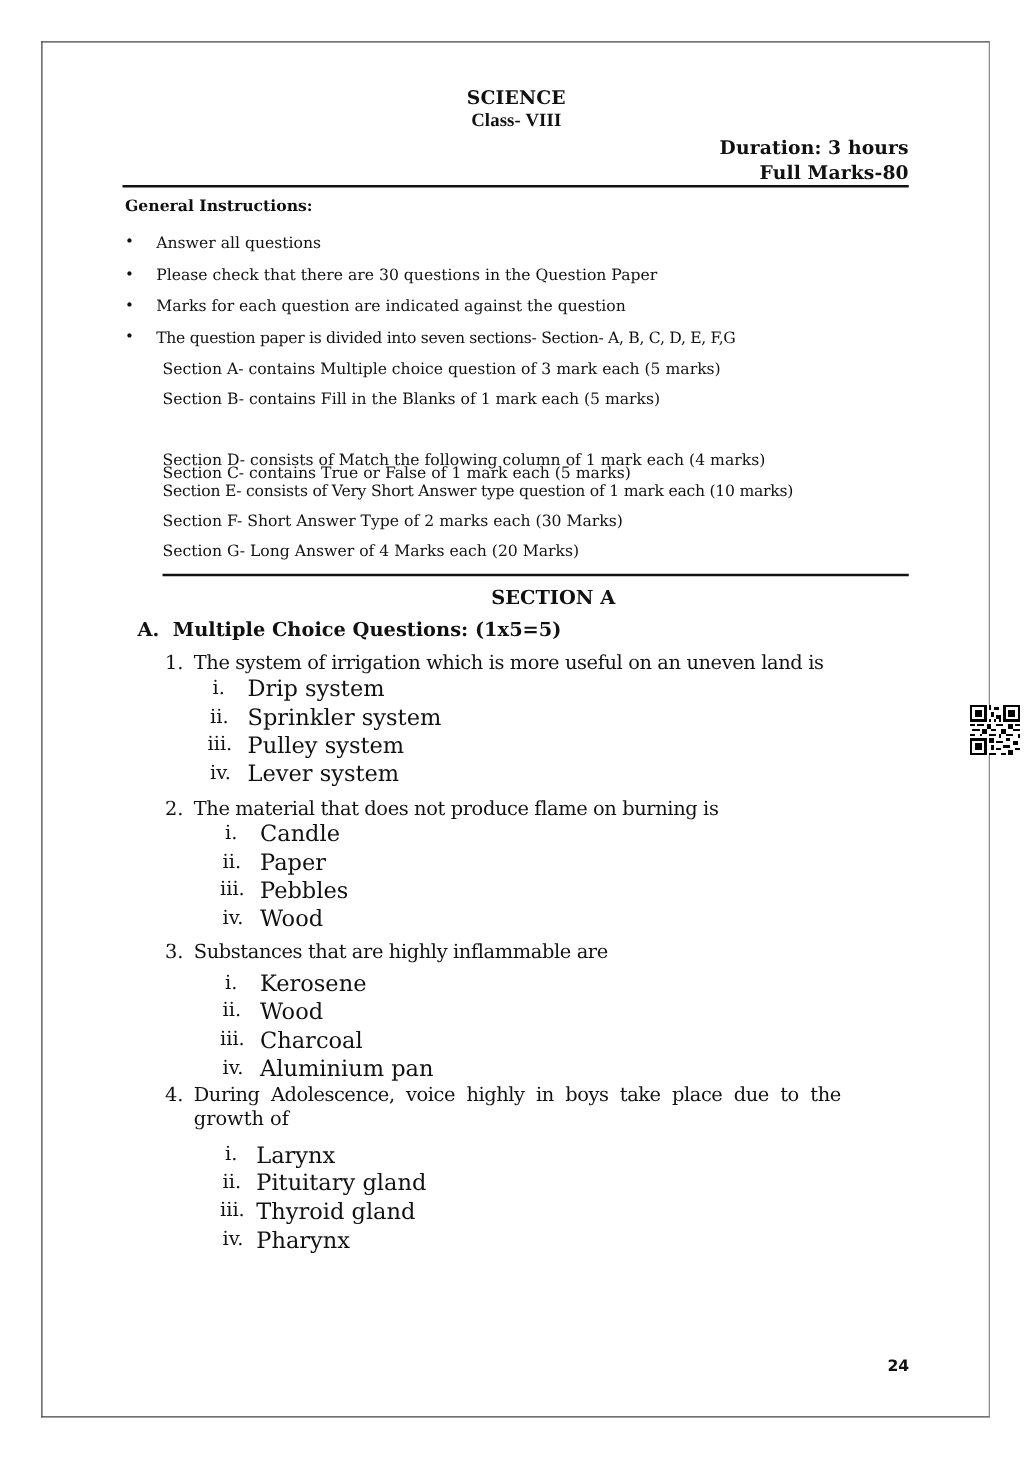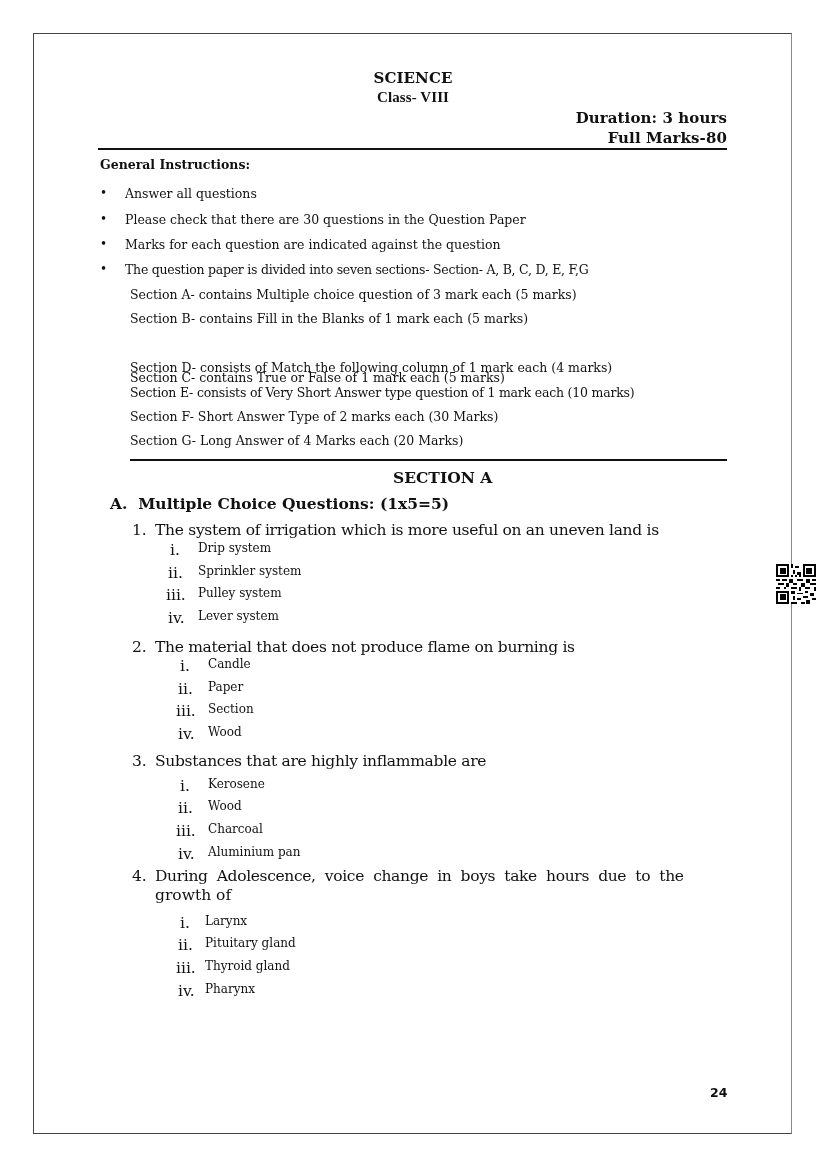--- a/index.html
+++ b/index.html
@@ -12,21 +12,21 @@
   .center { text-align:center; }
   .rule { position:absolute; background:#111; }
   .gi-title { font-weight:bold; font-size:12.5px; }
   .bullet-text { font-size:12.5px; }
   .bullet { position:absolute; font-size:12px; }
   .sec-line { font-size:12.5px; }
   .section-title { font-weight:bold; font-size:15.5px; text-underline-offset:3px; }
   .mcq-title { font-weight:bold; font-size:15.5px; }
   .q { font-size:15.5px; }
   .opt-num { font-size:15.5px; }
-  .opt { font-size:12px; }
+  .opt { font-size:18px; }
   .pagenum { font-family:"DejaVu Sans", sans-serif; font-size:12.5px; font-weight:bold; }
   .qr { position:absolute; left:776px; top:564px; width:40px; height:40px; }
 </style>
 </head>
 <body>
 
 <div class="page-border"></div>
 
 <div class="abs hdr center" style="left:313px; top:69px; width:200px;">SCIENCE</div>
 <div class="abs hdr center" style="left:313px; top:89px; width:200px;font-family:Liberation Serif, serif;">Class- VIII</div>
@@ -78,41 +78,41 @@
 </div>
 
 <div>
   <div class="abs q" style="left:132px; top:638px;">2.</div>
   <div class="abs q" style="left:155px; top:638px; letter-spacing:-0.3px;">The material that does not produce flame on burning is</div>
   <div class="abs opt-num" style="left:180px; top:657px;">i.</div>
   <div class="abs opt" style="left:208px; top:657px;">Candle</div>
   <div class="abs opt-num" style="left:178px; top:680px;">ii.</div>
   <div class="abs opt" style="left:208px; top:680px;">Paper</div>
   <div class="abs opt-num" style="left:176px; top:702px;">iii.</div>
-  <div class="abs opt" style="left:208px; top:702px;">Section</div>
+  <div class="abs opt" style="left:208px; top:702px;">Pebbles</div>
   <div class="abs opt-num" style="left:178px; top:725px;">iv.</div>
   <div class="abs opt" style="left:208px; top:725px;">Wood</div>
 </div>
 
 <div>
   <div class="abs q" style="left:132px; top:752px;">3.</div>
   <div class="abs q" style="left:155px; top:752px; letter-spacing:-0.3px;text-align:right;">Substances that are highly inflammable are</div>
   <div class="abs opt-num" style="left:180px; top:777px;">i.</div>
   <div class="abs opt" style="left:208px; top:777px;">Kerosene</div>
   <div class="abs opt-num" style="left:178px; top:799px;">ii.</div>
   <div class="abs opt" style="left:208px; top:799px;">Wood</div>
   <div class="abs opt-num" style="left:176px; top:822px;">iii.</div>
   <div class="abs opt" style="left:208px; top:822px;">Charcoal</div>
   <div class="abs opt-num" style="left:178px; top:845px;">iv.</div>
   <div class="abs opt" style="left:208px; top:845px;">Aluminium pan</div>
 </div>
 
 <div>
   <div class="abs q" style="left:132px; top:867px;">4.</div>
-  <div class="abs q" style="left:155px; top:867px; width:572px; white-space:pre; letter-spacing:-0.35px;">During  Adolescence,  voice  change  in  boys  take  hours  due  to  the</div>
+  <div class="abs q" style="left:155px; top:867px; width:572px; white-space:pre; letter-spacing:-0.35px;">During  Adolescence,  voice  highly  in  boys  take  place  due  to  the</div>
   <div class="abs q" style="left:155px; top:886px;">growth of</div>
   <div class="abs opt-num" style="left:180px; top:914px;">i.</div>
   <div class="abs opt" style="left:205px; top:914px;">Larynx</div>
   <div class="abs opt-num" style="left:178px; top:936px;">ii.</div>
   <div class="abs opt" style="left:205px; top:936px;">Pituitary gland</div>
   <div class="abs opt-num" style="left:176px; top:959px;">iii.</div>
   <div class="abs opt" style="left:205px; top:959px;">Thyroid gland</div>
   <div class="abs opt-num" style="left:178px; top:982px;">iv.</div>
   <div class="abs opt" style="left:205px; top:982px;">Pharynx</div>
 </div>

